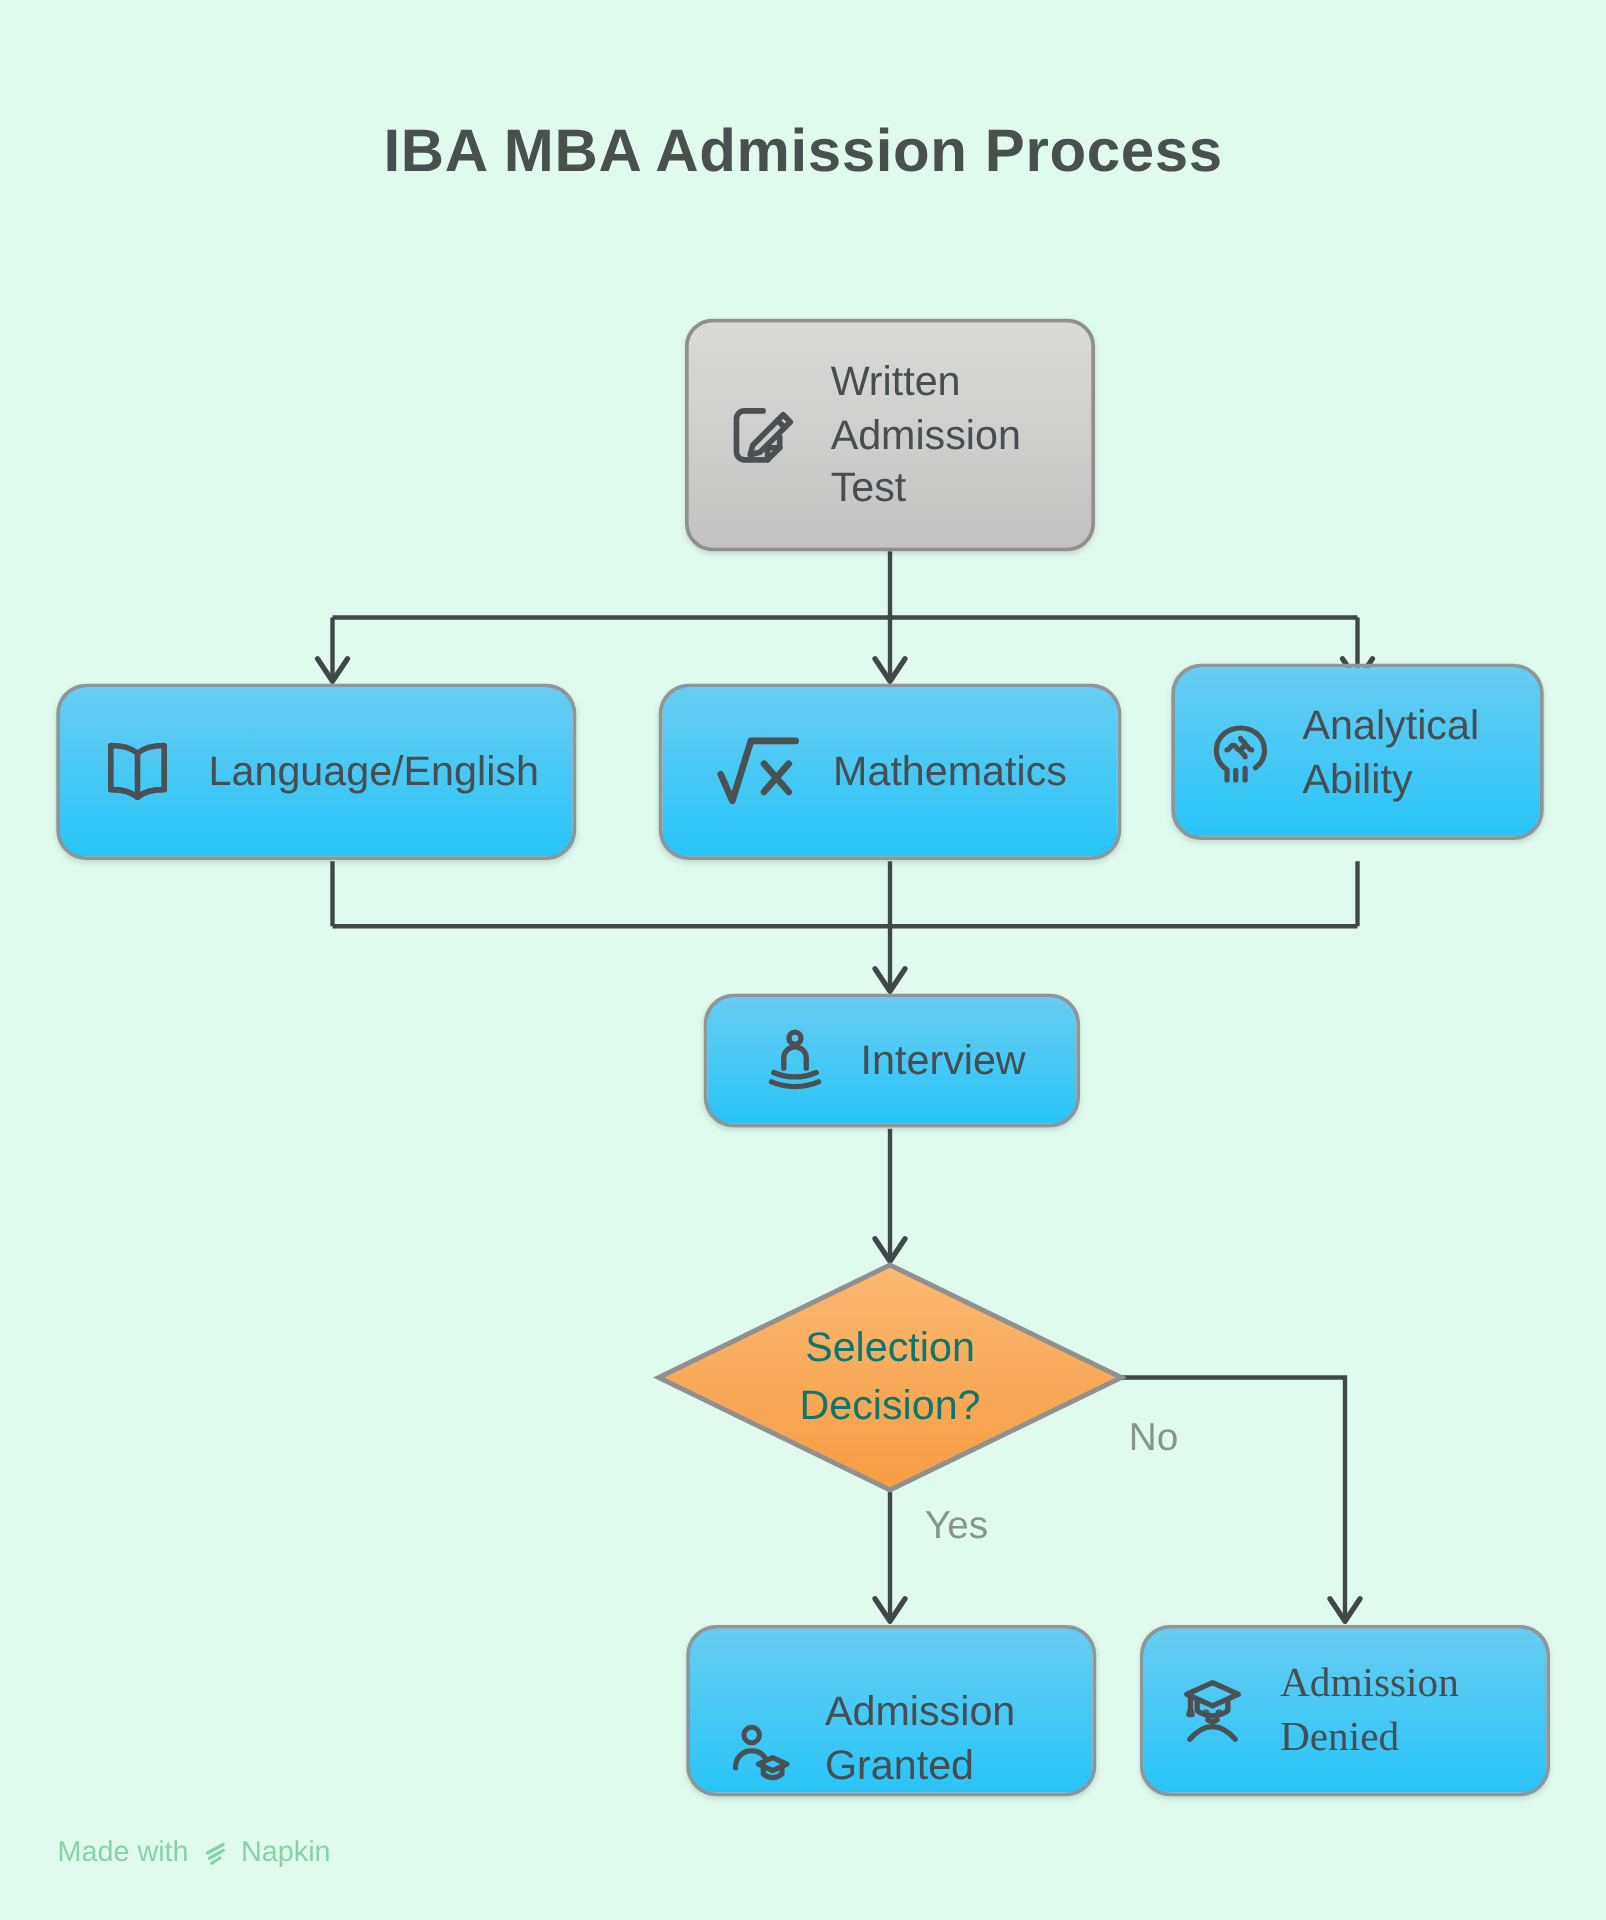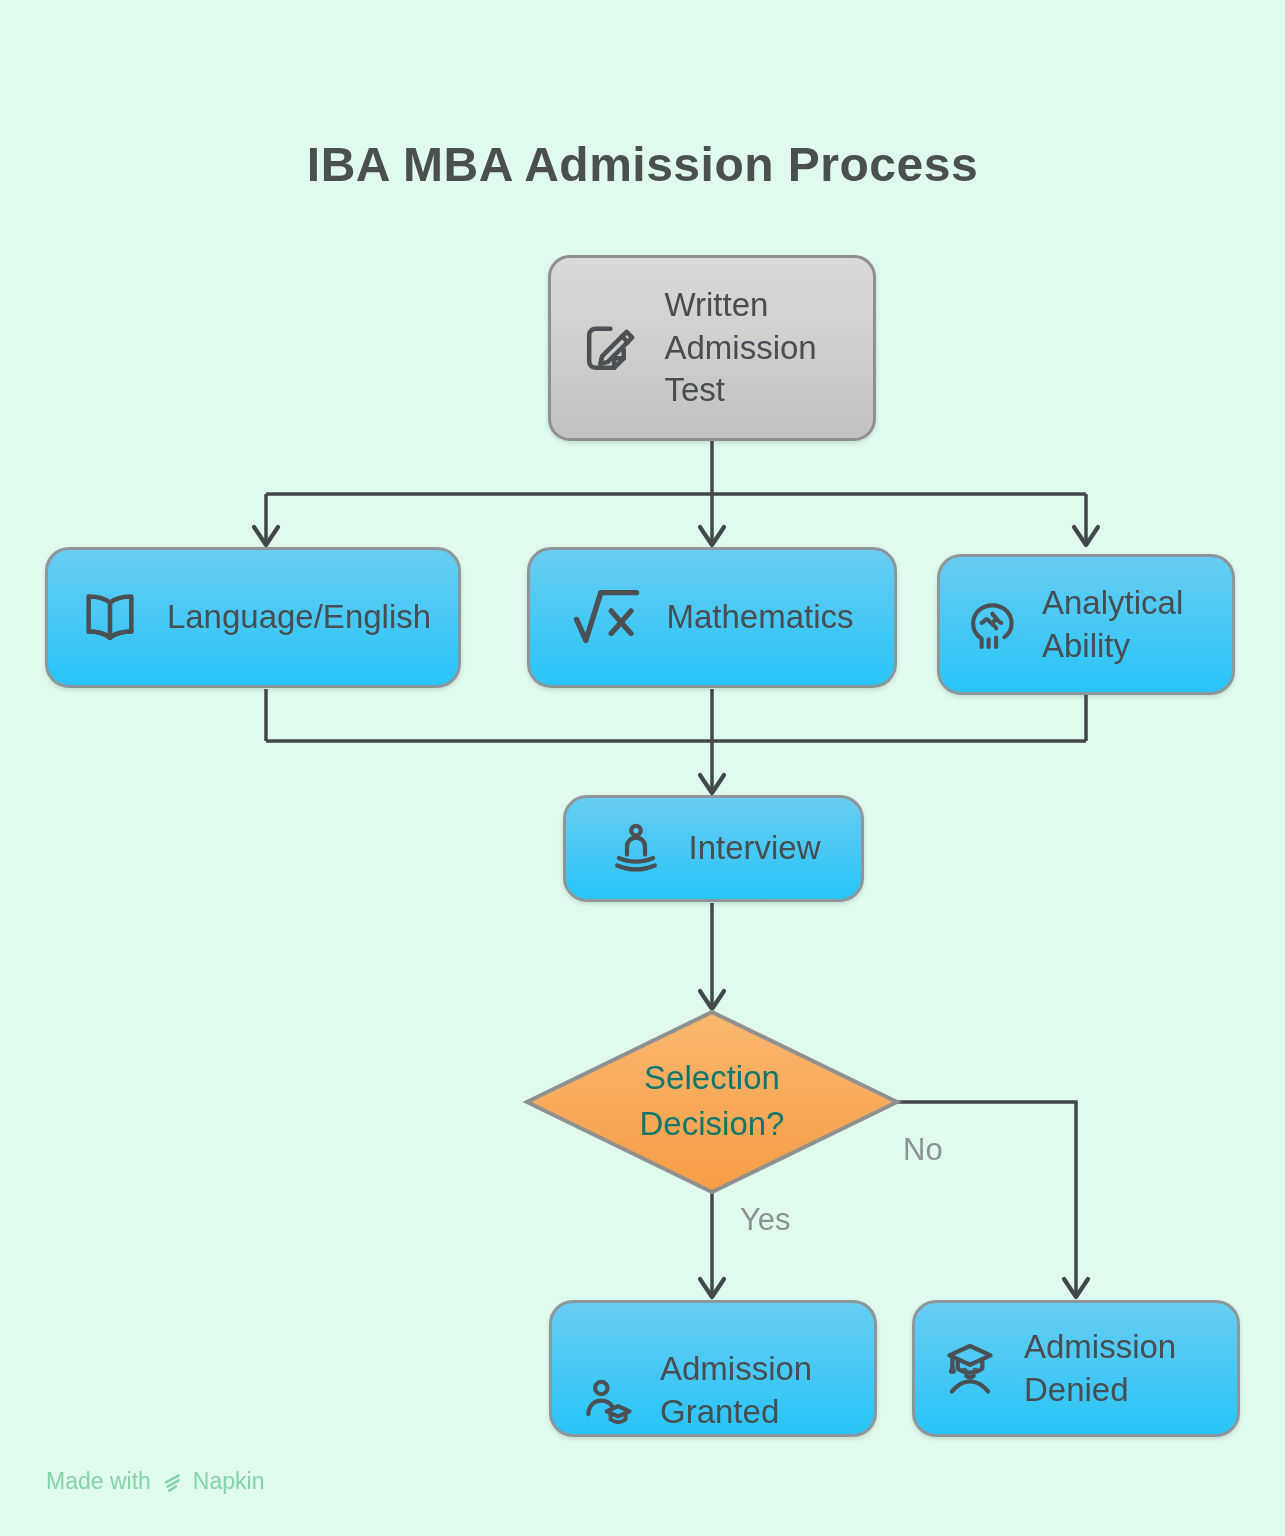--- a/index.html
+++ b/index.html
@@ -7,21 +7,21 @@
     width:1285px; height:1536px;
     background:#e0fbed;
     font-family:"Liberation Sans", sans-serif;
     -webkit-font-smoothing:antialiased;
   }
   .canvas { position:relative; width:1285px; height:1536px; overflow:hidden; }
 
   .page-title {
     position:absolute; top:94px; left:0; width:100%;
     text-align:center; font-size:48px; font-weight:bold;
-    color:#4a504e; letter-spacing:0.5px;margin-top:43px;
+    color:#4a504e; letter-spacing:0.5px;
   }
 
   svg.wires { position:absolute; left:0; top:0; pointer-events:none; }
 
   .node {
     position:absolute; box-sizing:border-box;
     display:flex; align-items:center; justify-content:center;
     gap:22px; padding:0 18px;
     border:3px solid #8d979b; border-radius:24px;
     box-shadow:0 2px 4px rgba(60,80,75,0.18);
@@ -120,21 +120,21 @@
     <span class="icon">
       <svg width="74" height="62" viewBox="0 0 26 22" stroke-width="1.9">
         <path d="M2.2 11.5l3.3 7.5L10.8 2h12.7"></path>
         <path d="M14.5 8.5l7 8"></path>
         <path d="M21.5 8.5l-7 8"></path>
       </svg>
     </span>
     <span class="label">Mathematics</span>
   </div>
 
-  <div class="node blue" style="left:937px; top:554px; width:298px; height:141px; gap:18px;padding-left:22px;">
+  <div class="node blue" style="left:937px; top:531px; width:298px; height:141px; gap:18px;padding-left:22px;">
     <span class="icon">
       <svg width="62" height="62" viewBox="0 0 24 24" stroke-width="1.6">
         <path d="M7.6 20.5v-3.2c-2-1.3-3.3-3.4-3.3-5.9 0-4 3.3-7 7.5-7s7.4 3 7.4 6.9c0 2.3-1.1 4.2-2.8 5.4"></path>
         <path d="M10.3 20.5v-3"></path>
         <path d="M13.2 20.5v-3.6"></path>
         <path d="M7.6 11.2c.9 0 .9-1.4 1.9-1.4s1 1.4 1.9 1.4 1-1.4 1.9-1.4 1 1.4 1.9 1.4"></path>
         <path d="M11.8 7.6c0 .9 1.4.9 1.4 1.9s-1.4 1-1.4 1.9 1.4 1 1.4 1.9"></path>
       </svg>
     </span>
     <span class="label" style="max-width:190px;">Analytical Ability</span>
@@ -162,21 +162,21 @@
       <svg width="62" height="62" viewBox="0 0 24 24" stroke-width="1.6">
         <circle cx="9.8" cy="6.2" r="2.4"></circle>
         <path d="M4.8 16.3c0-3.1 2.1-5.2 5-5.2 1.9 0 3.4.9 4.2 2.2"></path>
         <path d="M16.3 13.2l4.4 2-4.4 2-4.4-2z"></path>
         <path d="M13.4 15.9v2.4c1.8 1.5 4 1.5 5.8 0v-2.4"></path>
       </svg>
     </span>
     <span class="label" style="max-width:190px;">Admission Granted</span>
   </div>
 
-  <div class="node blue" style="left:912px; top:1300px; width:328px; height:137px;">
+  <div class="node blue" style="left:912px; top:1300px; width:328px; height:137px;font-family:Liberation Serif, serif;">
     <span class="icon">
       <svg width="64" height="64" viewBox="0 0 24 24" stroke-width="1.6">
         <path d="M12 3.4L4.3 6.9 12 10.4l7.7-3.5z"></path>
         <path d="M7.4 8.8v3c2.8 2.1 6.4 2.1 9.2 0v-3"></path>
         <path d="M5.4 7.8v3.6"></path>
         <path d="M5.4 11.4l-.5 1.6h1l-.5-1.6z"></path>
         <circle cx="10" cy="12.6" r="0.3" fill="#4a5053"></circle>
         <circle cx="14" cy="12.6" r="0.3" fill="#4a5053"></circle>
         <path d="M10.6 14.6c.9.7 1.9.7 2.8 0"></path>
         <path d="M5.2 20.4c2.2-2.6 4.4-3.8 6.8-3.8s4.6 1.2 6.8 3.8"></path>

